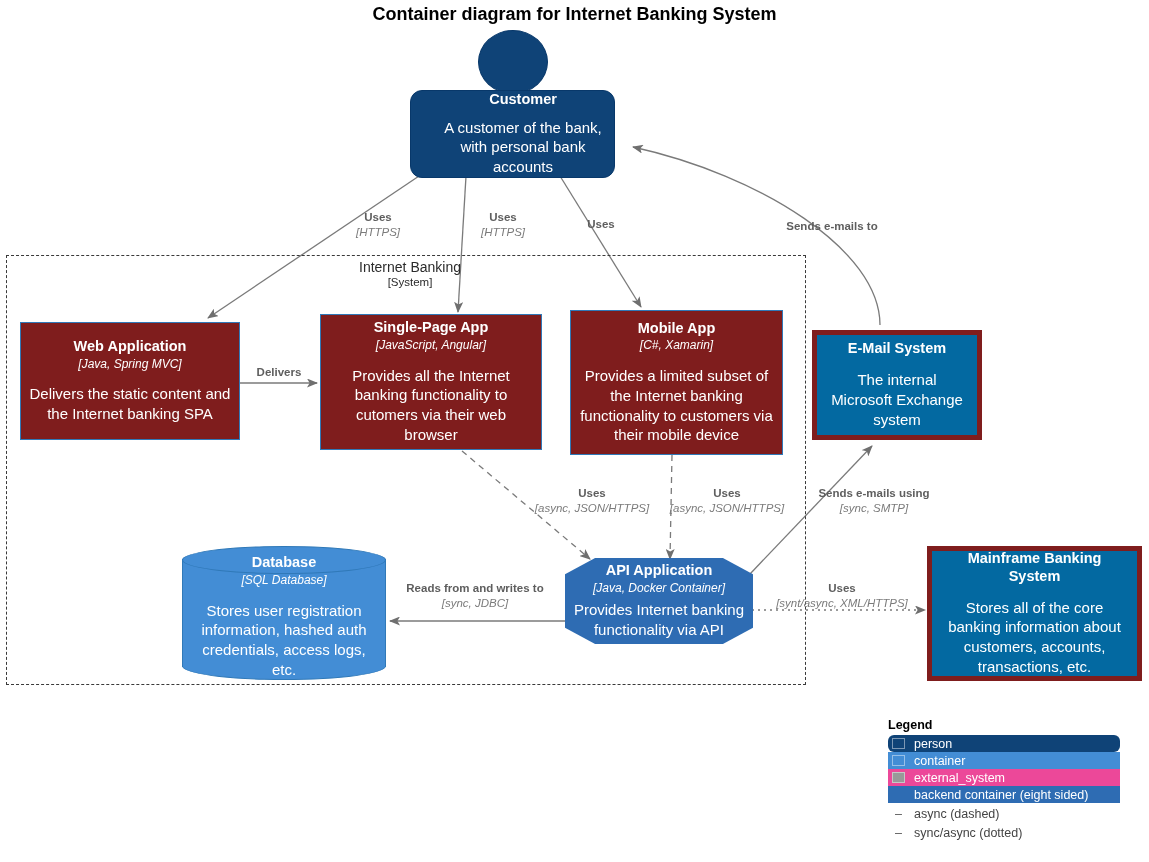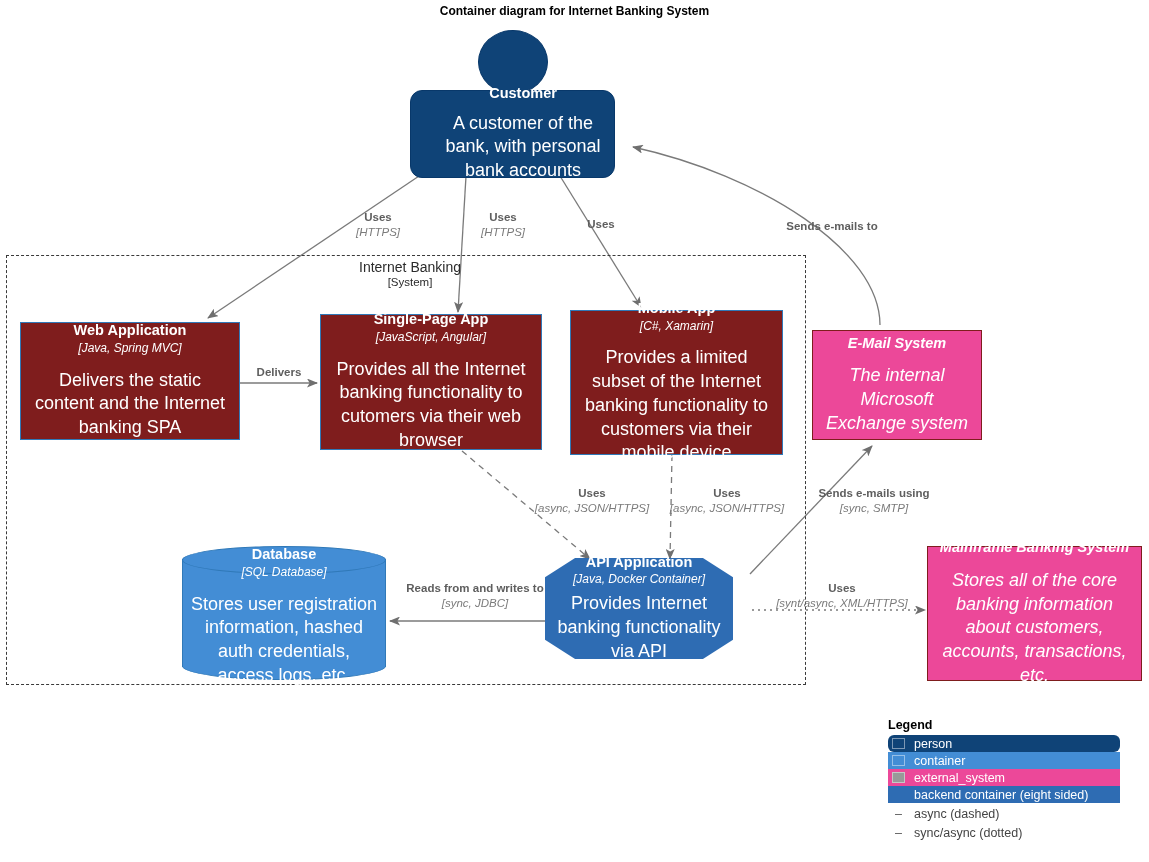--- a/index.html
+++ b/index.html
@@ -2,35 +2,35 @@
 <html><head>
 <meta charset="utf-8">
 <style>
   html,body{margin:0;padding:0;background:#ffffff;}
   body{width:1149px;height:862px;position:relative;overflow:hidden;
        font-family:"Liberation Sans","DejaVu Sans",sans-serif;color:#000;}
   #canvas{position:absolute;inset:0;width:1149px;height:862px;}
   svg.layer{position:absolute;left:0;top:0;width:1149px;height:862px;pointer-events:none;}
 
   .title{position:absolute;left:0;top:4px;width:1149px;text-align:center;
-         font-size:12px;font-weight:bold;color:#000;}
+         font-size:18px;font-weight:bold;color:#000;}
 
   .node{position:absolute;box-sizing:border-box;display:flex;flex-direction:column;
         align-items:center;justify-content:center;text-align:center;color:#ffffff;
         padding:6px 8px;}
   .node .nm{font-size:14.5px;font-weight:bold;line-height:1.22;}
   .node .tech{font-size:12px;font-style:italic;line-height:1.3;margin-top:1px;}
-  .node .desc{font-size:18px;line-height:1.32;margin-top:12px;}
+  .node .desc{font-size:15px;line-height:1.32;margin-top:12px;}
 
   .person-body{background:#0f4377;border:1px solid #08386a;border-radius:12px;}
   .person-head{position:absolute;background:#0f4377;border:1px solid #08386a;
                border-radius:50%;}
 
   .container-box{background:#7f1d1d;border:1px solid #3079b8;}
-  .ext-box{background:#ec4899;border:1px solid #7f1d1d;font-style:italic;}
+  .ext-box{background:#0369a1;border:5px solid #7f1d1d;}
 
   .octagon{background:#2e6cb3;
            clip-path:polygon(16% 0,84% 0,100% 19%,100% 81%,84% 100%,16% 100%,0 81%,0 19%);}
   .octa-wrap{position:absolute;}
   .octa-wrap .node{position:absolute;inset:0;}
 
   .cyl{position:absolute;}
   .cyl-body{position:absolute;left:0;right:0;background:#438dd5;
             border-left:1px solid #3079b8;border-right:1px solid #3079b8;}
   .cyl-top{position:absolute;left:0;right:0;height:26px;background:#438dd5;
@@ -124,21 +124,21 @@
     <div class="nm">Mobile App</div>
     <div class="tech">[C#, Xamarin]</div>
     <div class="desc">Provides a limited subset of the Internet banking functionality to customers via their mobile device</div>
   </div>
 
   <div class="node ext-box" style="left:812px;top:330px;width:170px;height:110px;">
     <div class="nm">E-Mail System</div>
     <div class="desc">The internal Microsoft Exchange system</div>
   </div>
 
-  <div class="octa-wrap" style="left:545px;top:558px;width:188px;height:101px;">
+  <div class="octa-wrap" style="left:565px;top:558px;width:188px;height:86px;">
     <div class="octagon" style="position:absolute;inset:0;"></div>
     <div class="node">
       <div class="nm">API Application</div>
       <div class="tech">[Java, Docker Container]</div>
       <div class="desc" style="margin-top:4px;">Provides Internet banking functionality via API</div>
     </div>
   </div>
 
   <div class="cyl" style="left:182px;top:546px;width:204px;height:134px;">
     <div class="cyl-bottom" style="bottom:0;"></div>

